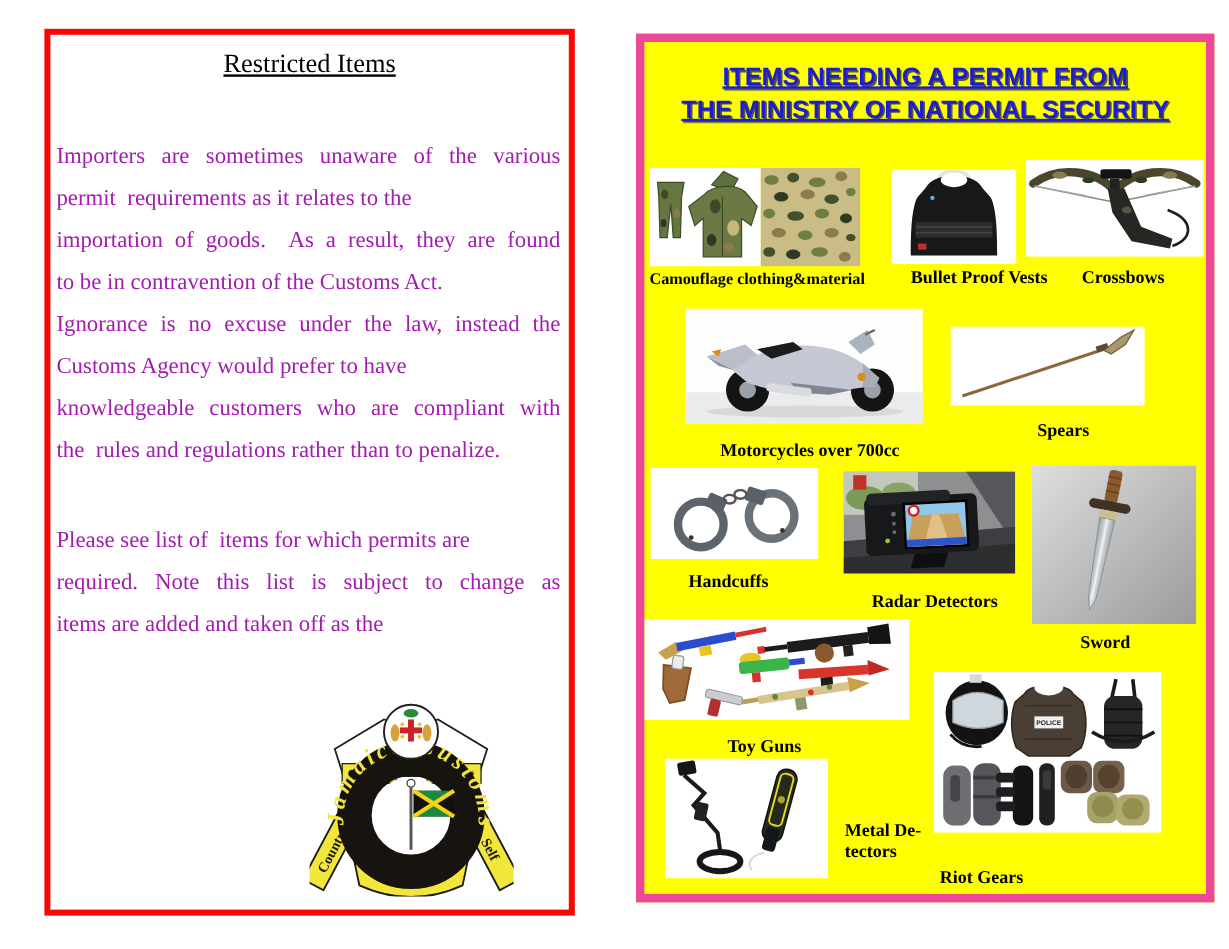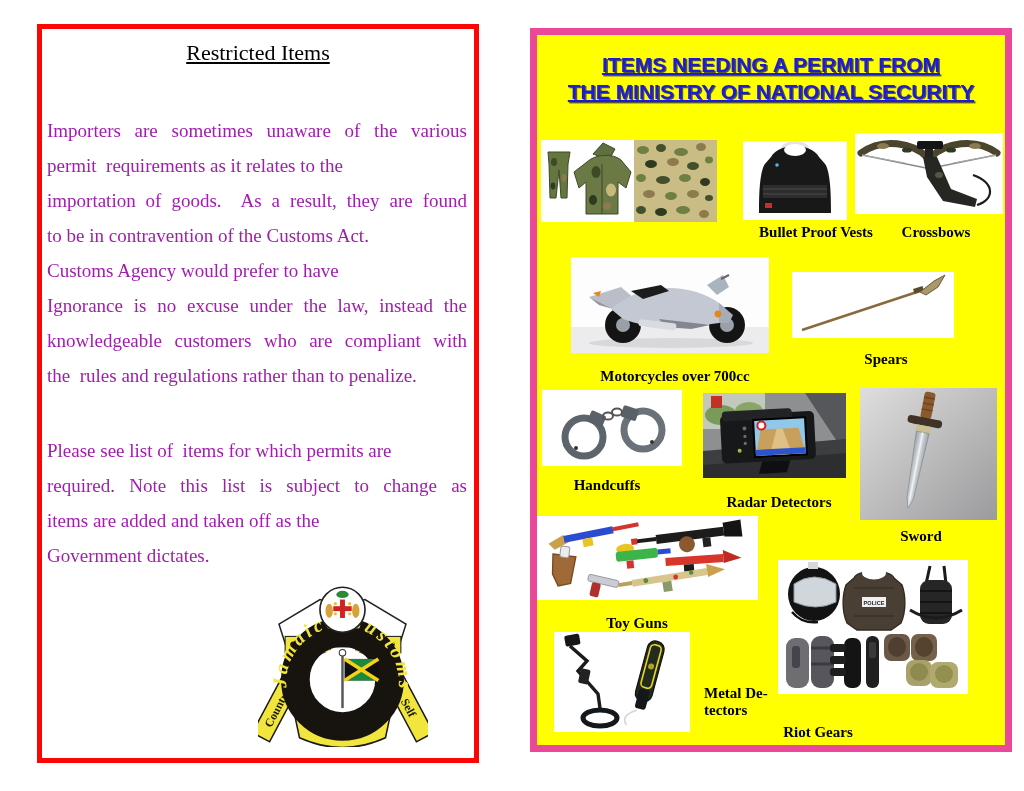--- a/index.html
+++ b/index.html
@@ -63,30 +63,29 @@
 
   <div id="left-panel">
     <div id="left-title">Restricted Items</div>
 
     <div id="left-body">
       <div id="para1">
         <div class="line j">Importers are sometimes unaware of the various</div>
         <div class="line">permit  requirements as it relates to the</div>
         <div class="line j">importation of goods.  As a result, they are found</div>
         <div class="line">to be in contravention of the Customs Act.</div>
+        <div class="line j">Ignorance is no excuse under the law, instead the</div>
         <div class="line">Customs Agency would prefer to have</div>
-        <div class="line j">Ignorance is no excuse under the law, instead the</div>
         <div class="line j">knowledgeable customers who are compliant with</div>
         <div class="line">the  rules and regulations rather than to penalize.</div>
       </div>
       <div id="para2">
         <div class="line">Please see list of  items for which permits are</div>
         <div class="line j">required. Note this list is subject to change as</div>
         <div class="line">items are added and taken off as the</div>
-        <div class="line">Government dictates.</div>
       </div>
     </div>
 
     <svg id="logo" viewBox="0 0 165 166">
 
       <g transform="translate(17,128) rotate(-62)">
         <rect x="-32" y="-9" width="66" height="19" fill="#f2e63c" stroke="#1a1a1a" stroke-width="1.5"></rect>
         <text x="1" y="5" font-size="11.5" font-weight="bold" text-anchor="middle" font-family="Liberation Serif, serif" fill="#1a1a1a">Country</text>
       </g>
       <g transform="translate(148,128) rotate(62)">
@@ -426,20 +425,21 @@
       </g>
       <g transform="rotate(15 94 44)">
         <rect x="86" y="8" width="17" height="62" rx="8" fill="#232a1e" stroke="#0e120c" stroke-width="1.2"></rect>
         <rect x="89" y="12" width="11" height="44" rx="4" fill="none" stroke="#e8d528" stroke-width="1.6"></rect>
         <rect x="89" y="58" width="11" height="20" rx="3" fill="#14181a"></rect>
         <circle cx="94.5" cy="34" r="3" fill="#e8d528" opacity=".7"></circle>
         <path d="M92,80 C82,86 80,92 86,97" fill="none" stroke="#d6d6d6" stroke-width="1.6"></path>
       </g>
     </svg>
 
+    <div class="lbl small l-camo">Camouflage clothing&amp;material</div>
     <div class="lbl l-vest">Bullet Proof Vests</div>
     <div class="lbl l-crossbow">Crossbows</div>
     <div class="lbl l-moto">Motorcycles over 700cc</div>
     <div class="lbl l-spear">Spears</div>
     <div class="lbl l-cuffs">Handcuffs</div>
     <div class="lbl l-radar">Radar Detectors</div>
     <div class="lbl l-sword">Sword</div>
     <div class="lbl l-toyguns">Toy Guns</div>
     <div class="lbl leftal l-metal">Metal De-
 tectors</div>

